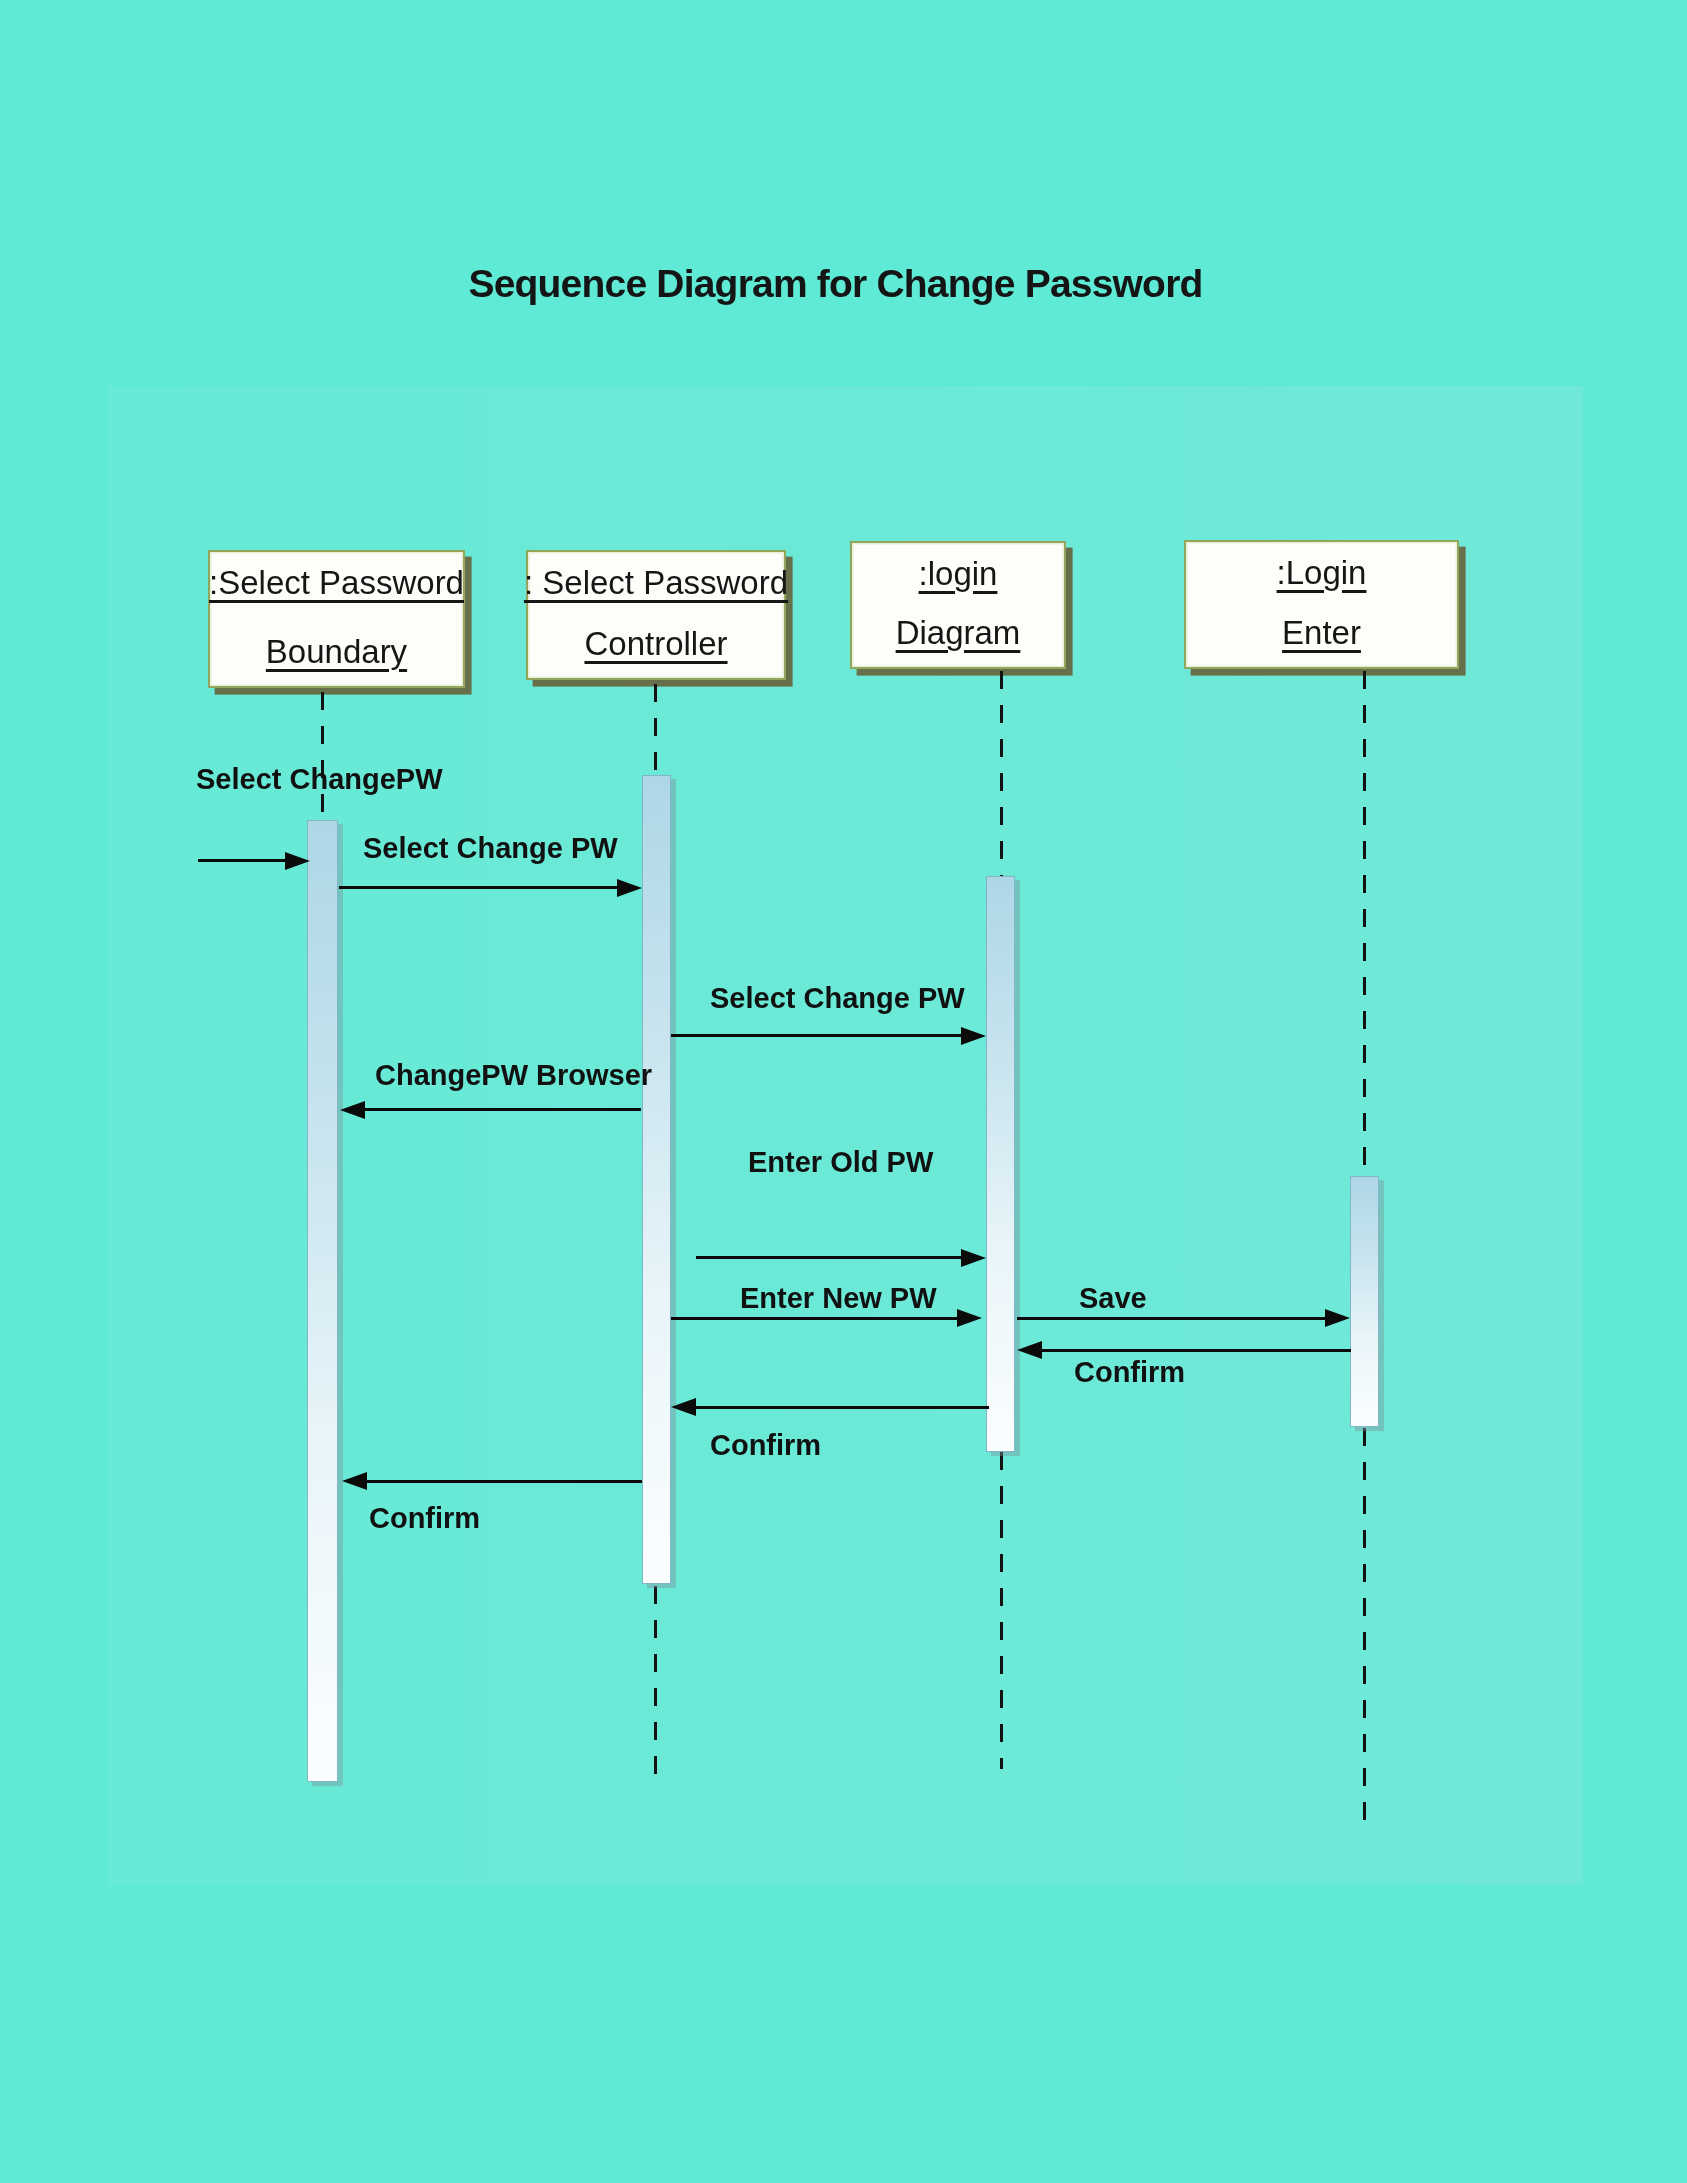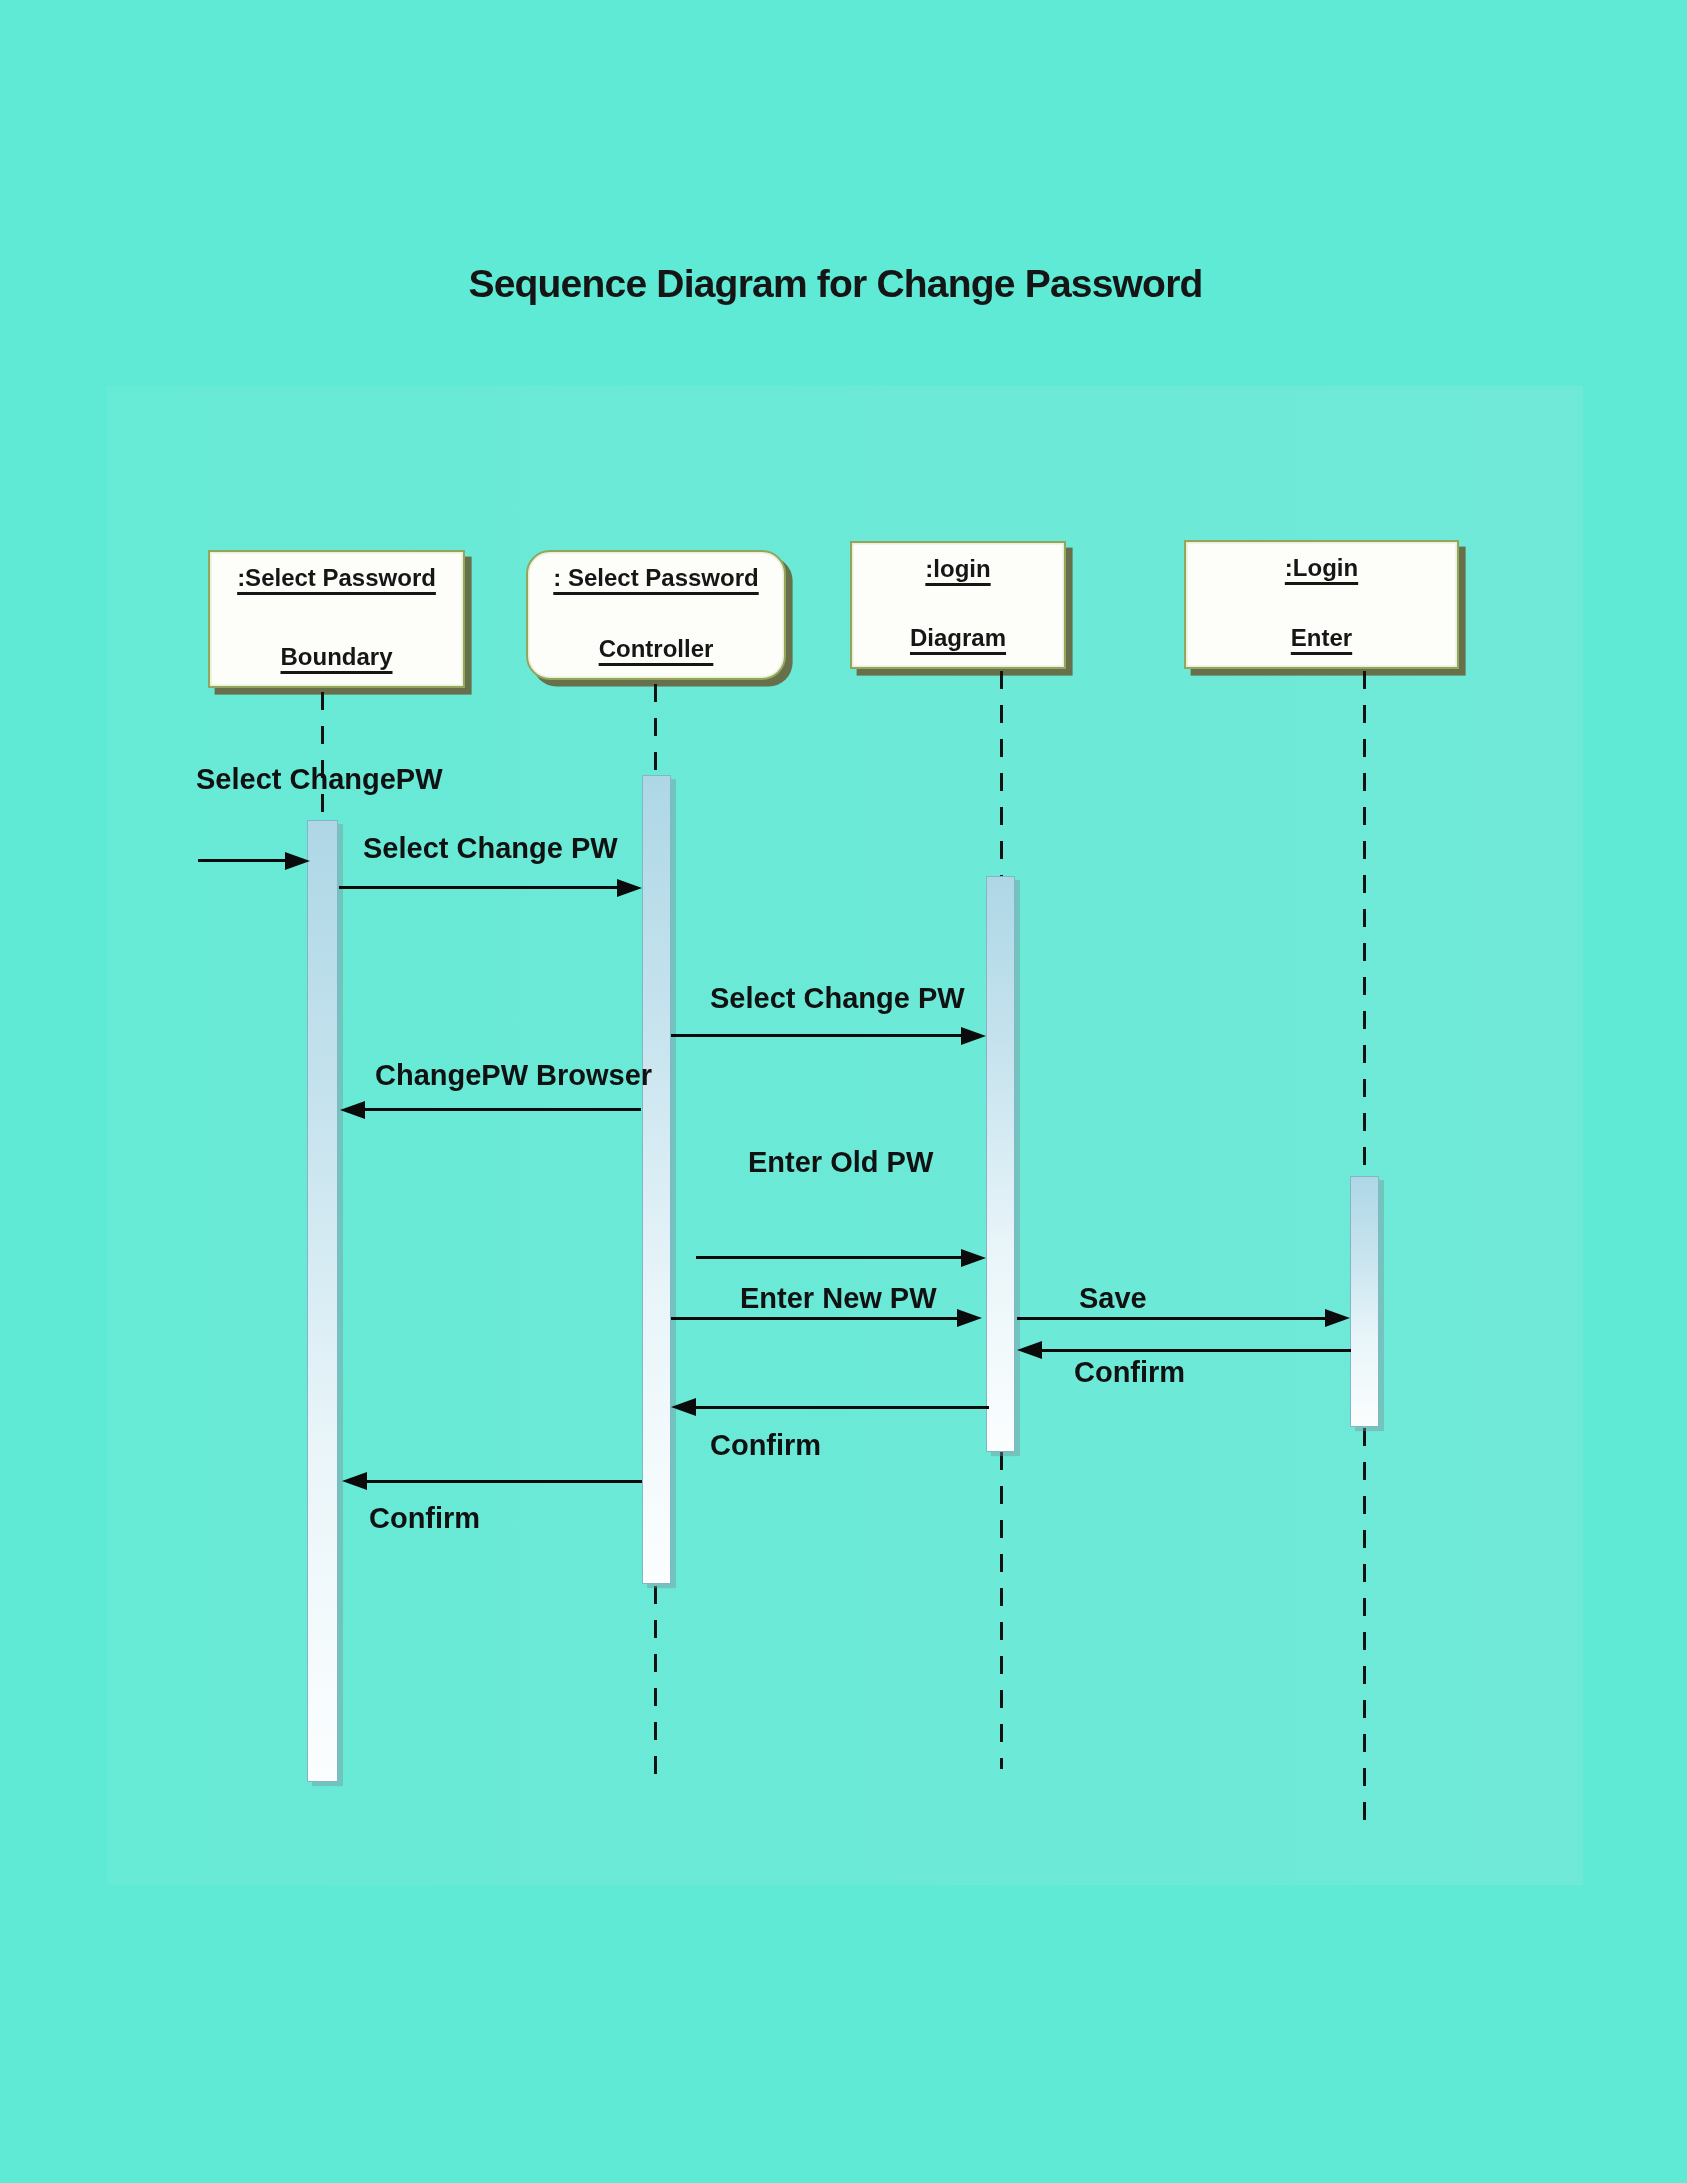--- a/index.html
+++ b/index.html
@@ -22,21 +22,21 @@
   .box{
     position:absolute;
     box-sizing:border-box;
     background:#fdfefa;
     border:2.5px solid #94a65c;
     box-shadow:6.6px 6.6px 0 #67704a, inset 0 0 0 1.6px #e9f0d9;
     display:flex;flex-direction:column;align-items:center;justify-content:space-between;
     padding:11.5px 6.6px 15px 6.6px;
   }
   .box .bt{
-    font-size:24px;font-weight:bold;color:#161616;white-space:nowrap;
+    font-size:33px;font-weight:normal;color:#161616;white-space:nowrap;
     text-decoration:underline;
     text-decoration-thickness:2.5px;
     text-underline-offset:5.8px;
   }
   .lifeline{
     position:absolute;width:3.3px;
     background:repeating-linear-gradient(180deg,#121212 0px,#121212 18px,transparent 18px,transparent 34px);
   }
   .bar{
     position:absolute;box-sizing:border-box;
@@ -61,21 +61,21 @@
 <div class="canvas">
 
   <div class="tint"></div>
 
   <div class="title">Sequence Diagram for Change Password</div>
 
   <div class="box" style="left:208px;top:550px;width:257px;height:138px;">
     <span class="bt">:Select Password</span>
     <span class="bt">Boundary</span>
   </div>
-  <div class="box" style="left:526px;top:550px;width:260px;height:130px;border-radius:24px;">
+  <div class="box" style="left:526px;top:550px;width:260px;height:130px;">
     <span class="bt">: Select Password</span>
     <span class="bt">Controller</span>
   </div>
   <div class="box" style="left:850px;top:541px;width:216px;height:128px;">
     <span class="bt">:login</span>
     <span class="bt">Diagram</span>
   </div>
   <div class="box" style="left:1184px;top:540px;width:275px;height:129px;">
     <span class="bt">:Login</span>
     <span class="bt">Enter</span>

